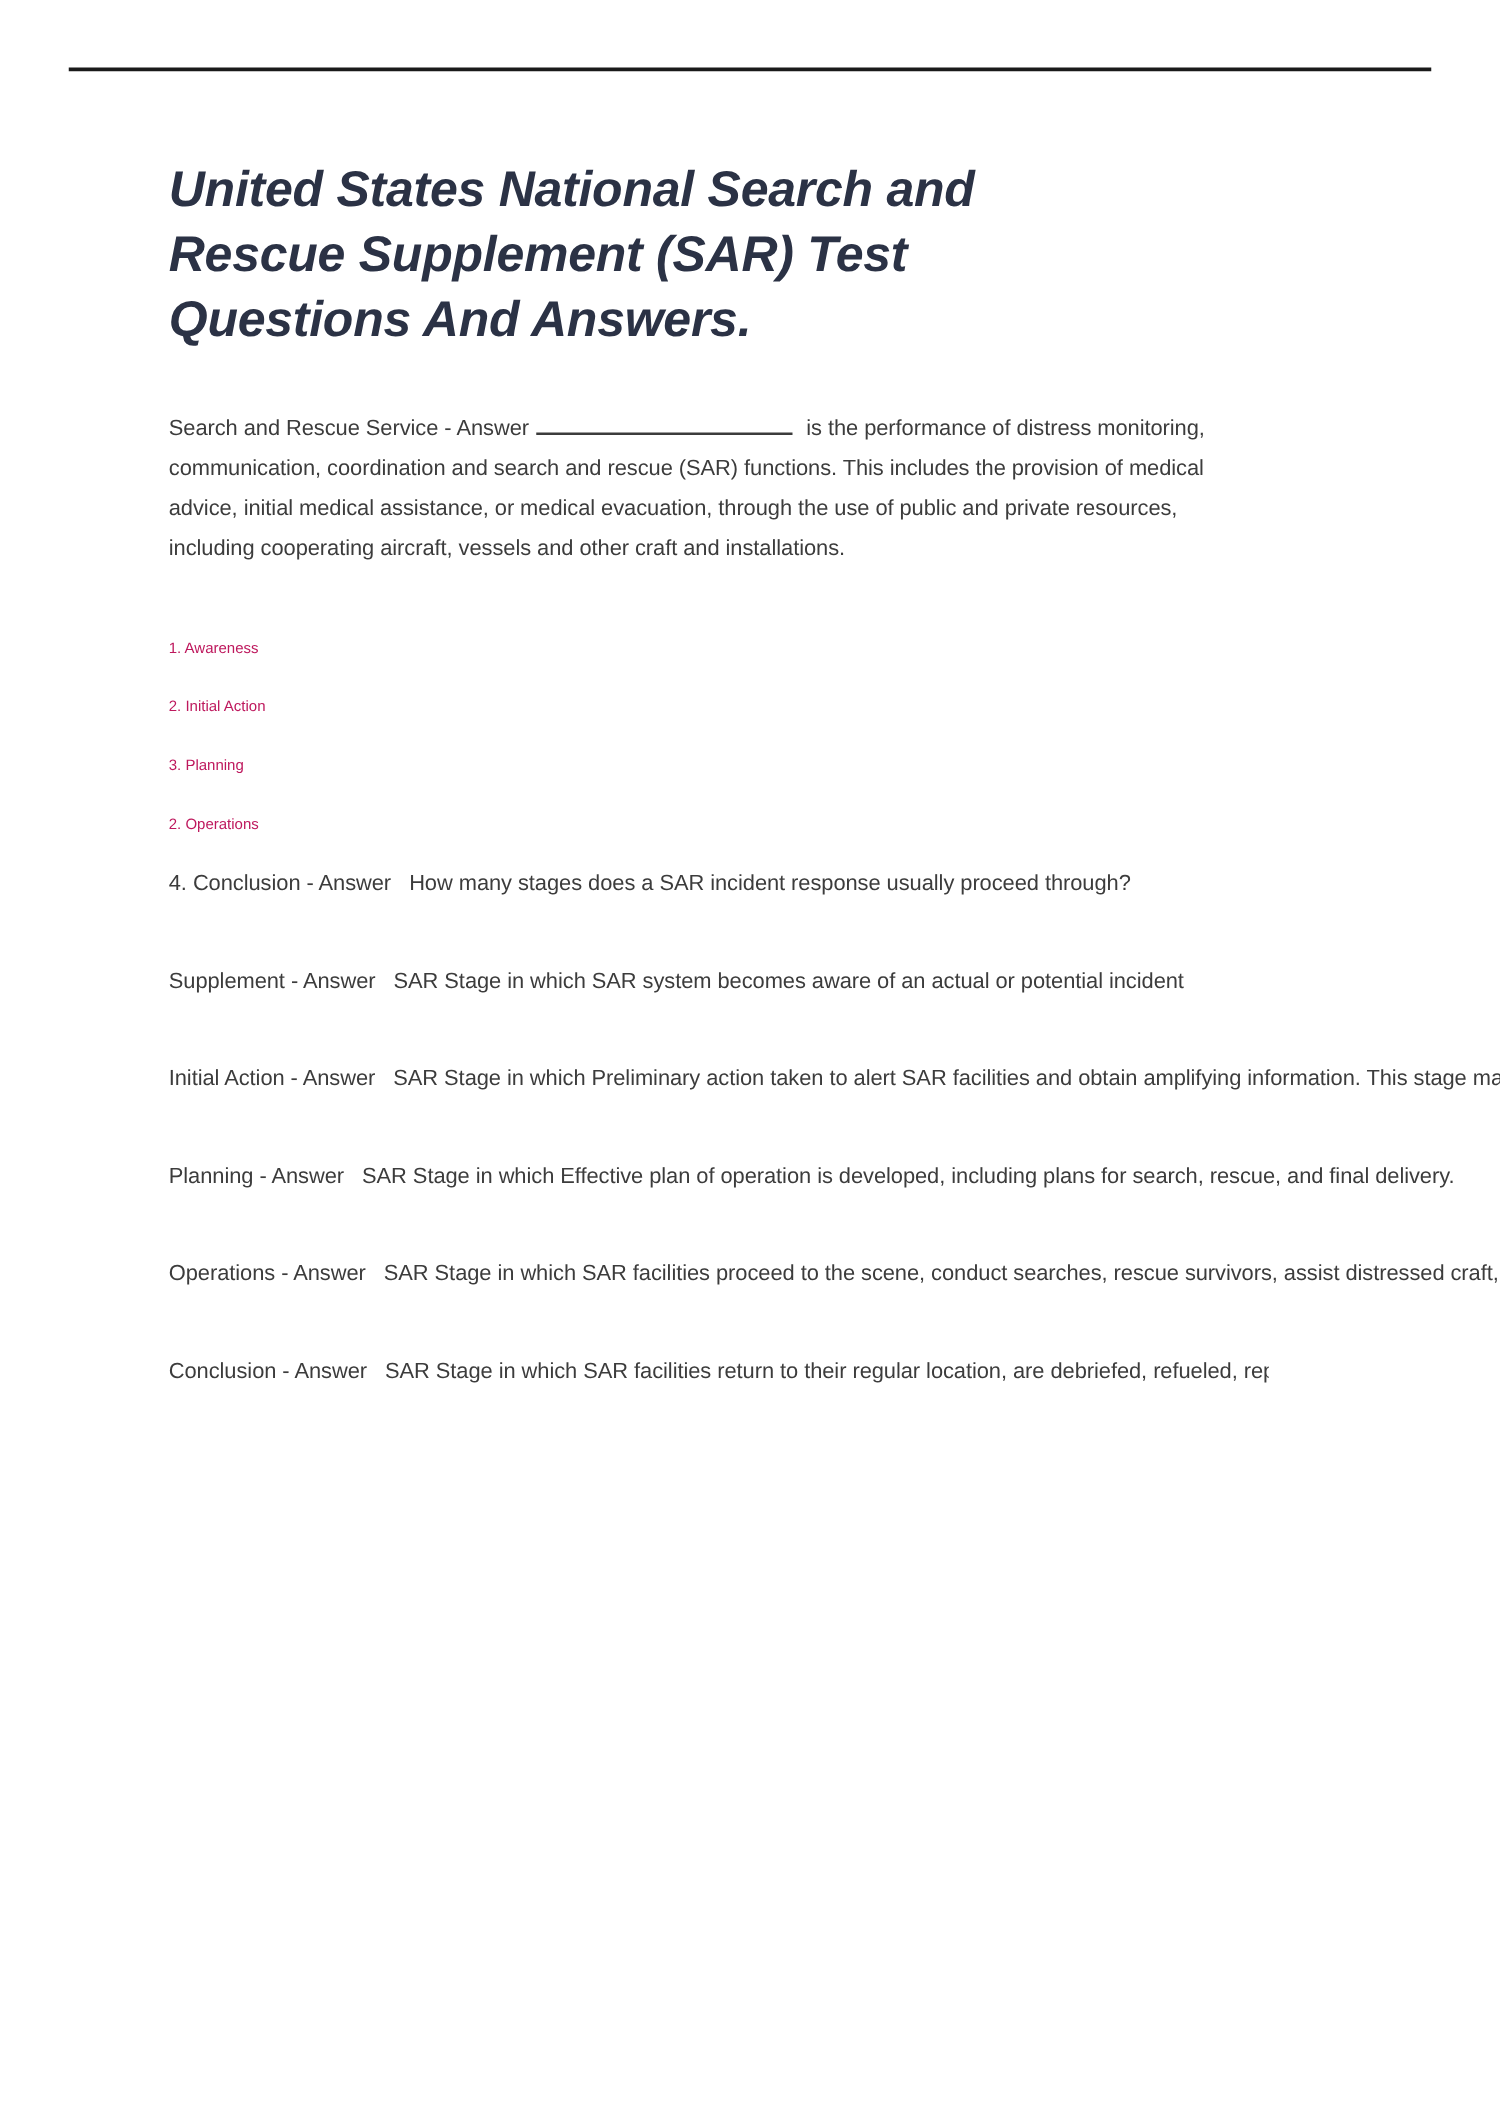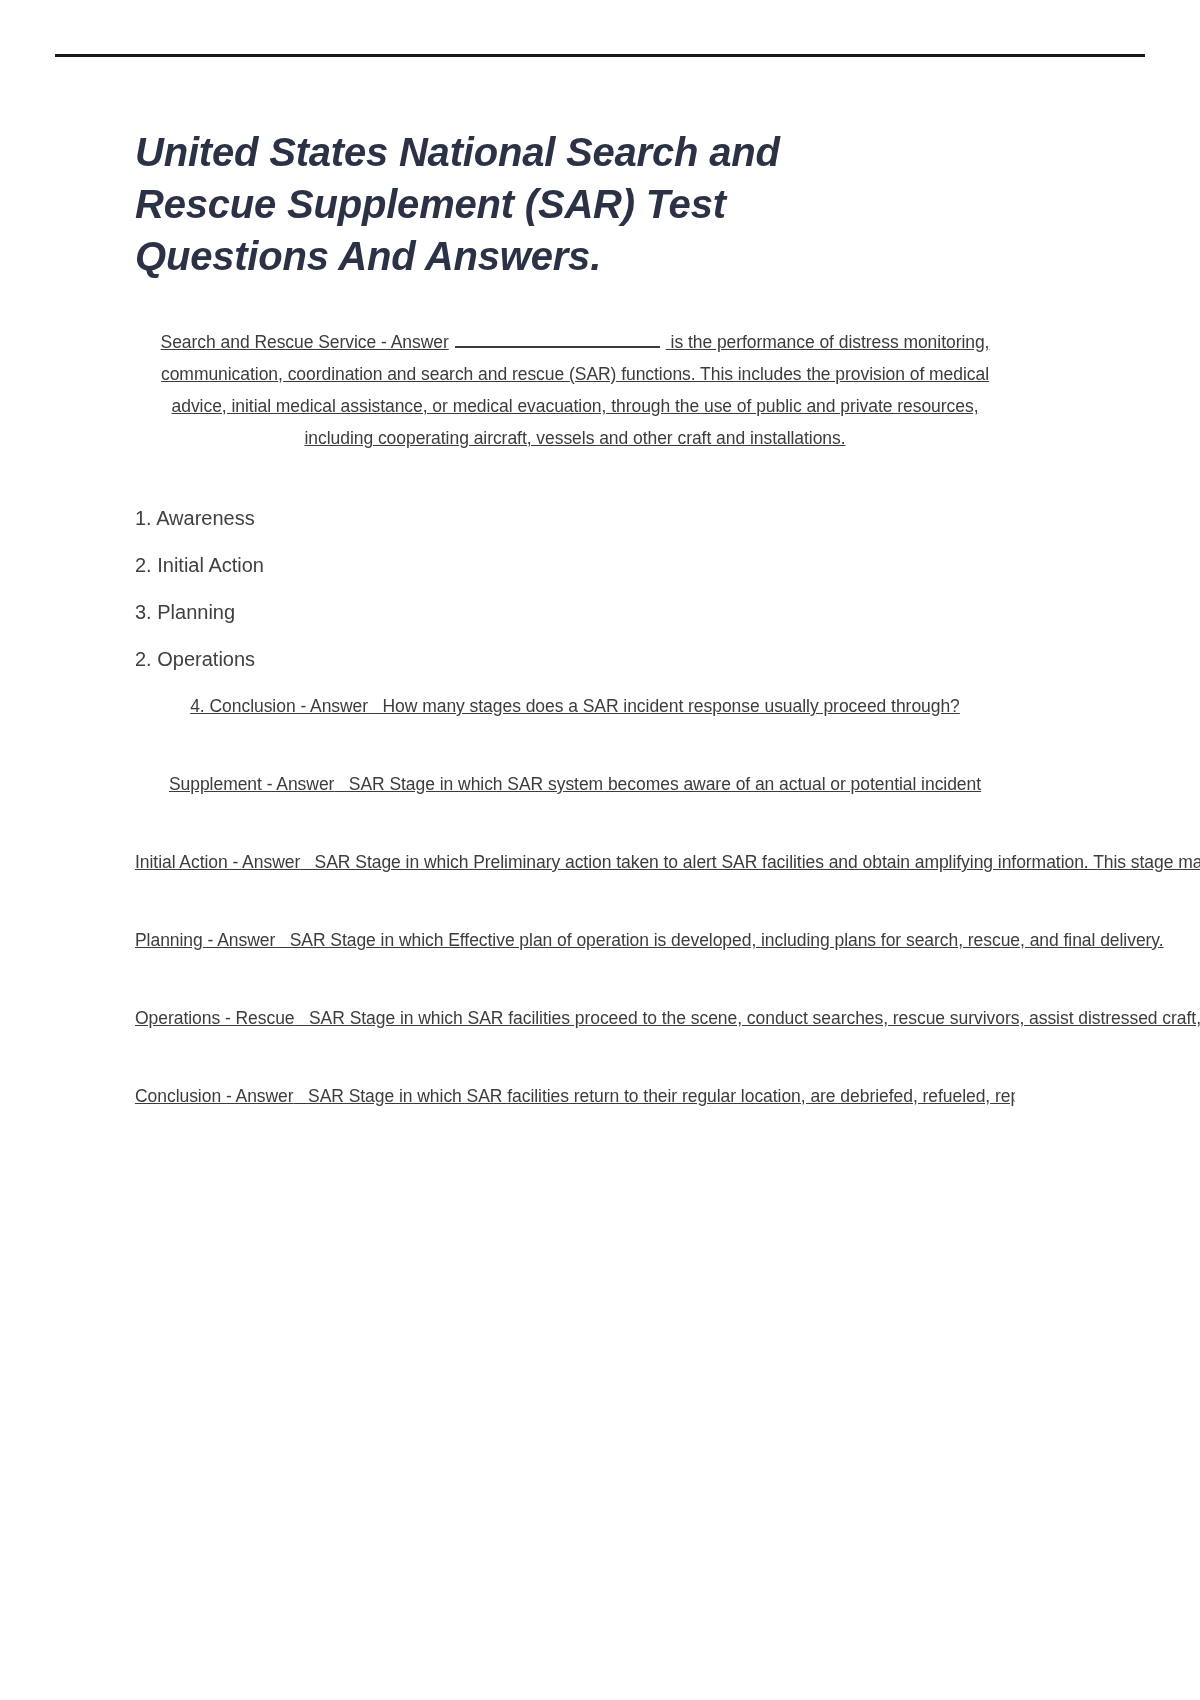--- a/index.html
+++ b/index.html
@@ -45,23 +45,22 @@
     margin: 0 0 44px 0;
     width: 760px;
     font-style: italic;
   }
   .para {
     font-family: "Liberation Sans", sans-serif;
     font-size: 17.5px;
     line-height: 32px;
     color: #3c3c3c;
     margin: 0 0 34px 0;
-    text-align: center;
+    text-align: left;
     letter-spacing: -0.05px;
-    text-decoration: underline;
   }
   .para.tight {
     margin-bottom: 15px;
   }
   .para.gap-lg {
     margin-bottom: 46px;
   }
   .qa-label {
     white-space: pre;
   }
@@ -69,23 +68,23 @@
     display: inline-block;
     width: 205px;
     border-bottom: 2px solid #3c3c3c;
     height: 13px;
     margin: 0 6px;
     vertical-align: baseline;
   }
   .spacer-sm { height: 14px; }
   .list-item {
     font-family: "Liberation Sans", sans-serif;
-    font-size: 20px;
+    font-size: 12px;
     line-height: 32px;
-    color: #404040;
+    color: #be185d;
     margin: 0 0 15px 0;
   }
   .clip-last {
     max-height: 62px;
     overflow: hidden;
   }
 </style>
 </head>
 <body>
 
@@ -119,21 +118,21 @@
 
     <p class="para gap-lg">
       <span class="qa-label">Initial Action - Answer</span><span class="qa-label">   SAR Stage in which Preliminary action taken to alert SAR facilities and obtain amplifying information. This stage may include evaluation and classification of the information, alerting of SAR facilities, preliminary communication checks (PRECOM), extended communication checks (EXCOM), and in urgent cases, immediate action from other stages.</span>
     </p>
 
     <p class="para gap-lg">
       <span class="qa-label">Planning - Answer</span><span class="qa-label">   SAR Stage in which Effective plan of operation is developed, including plans for search, rescue, and final delivery.</span>
     </p>
 
     <p class="para gap-lg">
-      <span class="qa-label">Operations - Rescue</span><span class="qa-label">   SAR Stage in which SAR facilities proceed to the scene, conduct searches, rescue survivors, assist distressed craft, provide emergency care for survivors, and deliver survivors to a suitable facility.</span>
+      <span class="qa-label">Operations - Answer</span><span class="qa-label">   SAR Stage in which SAR facilities proceed to the scene, conduct searches, rescue survivors, assist distressed craft, provide emergency care for survivors, and deliver survivors to a suitable facility.</span>
     </p>
 
     <p class="para clip-last">
       <span class="qa-label">Conclusion - Answer</span><span class="qa-label">   SAR Stage in which SAR facilities return to their regular location, are debriefed, refueled, replenished, provided with a fresh crew, and prepared for another mission; documentation of the</span>
     </p>
 
   </div>
 </div>
 
 </body></html>

